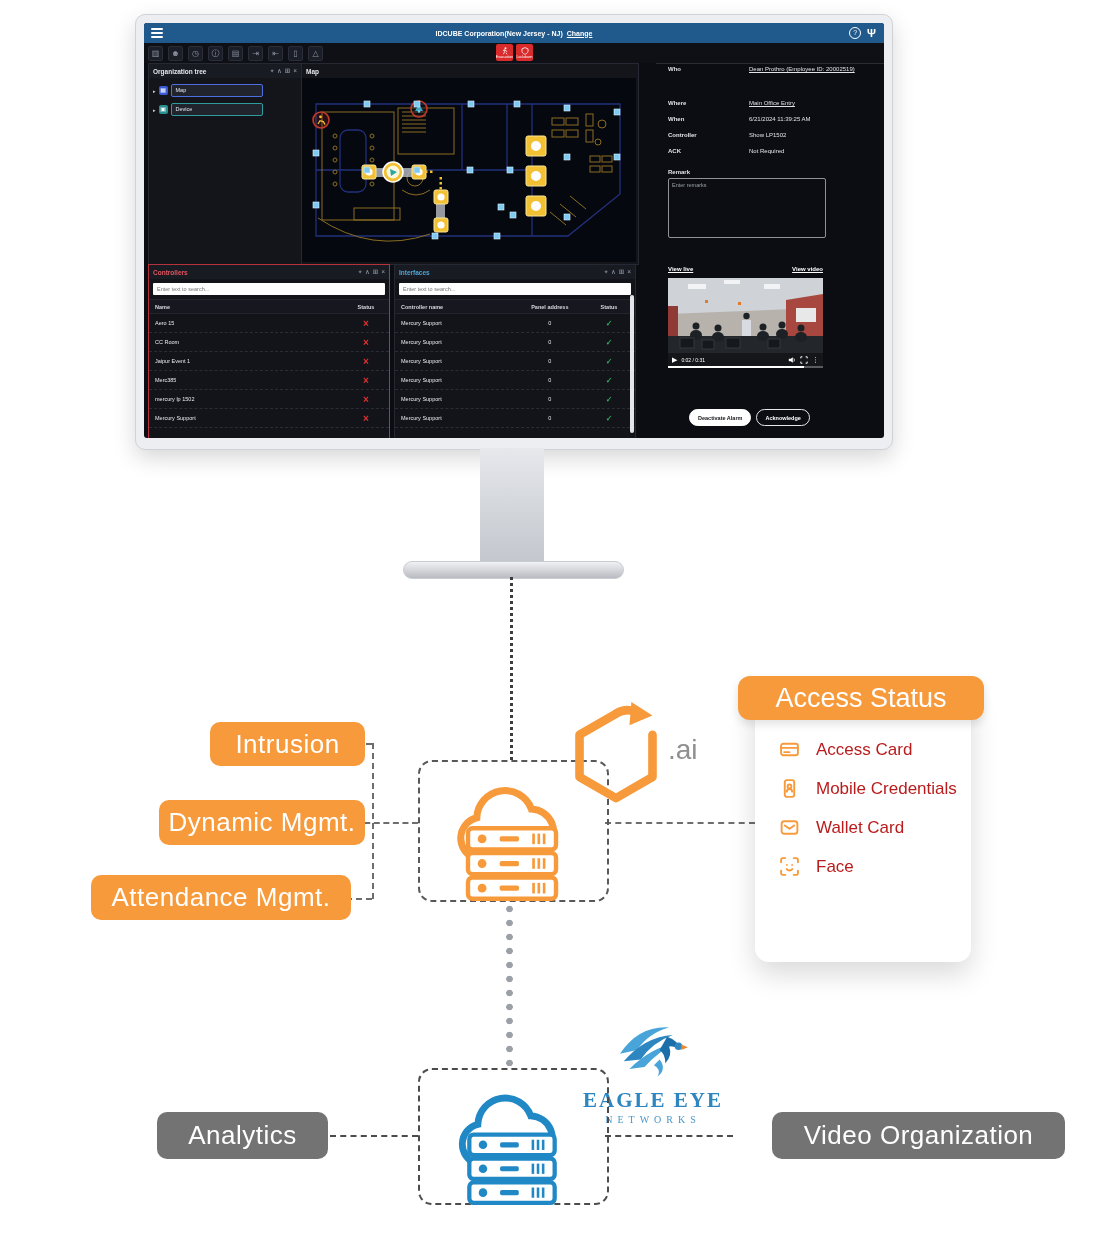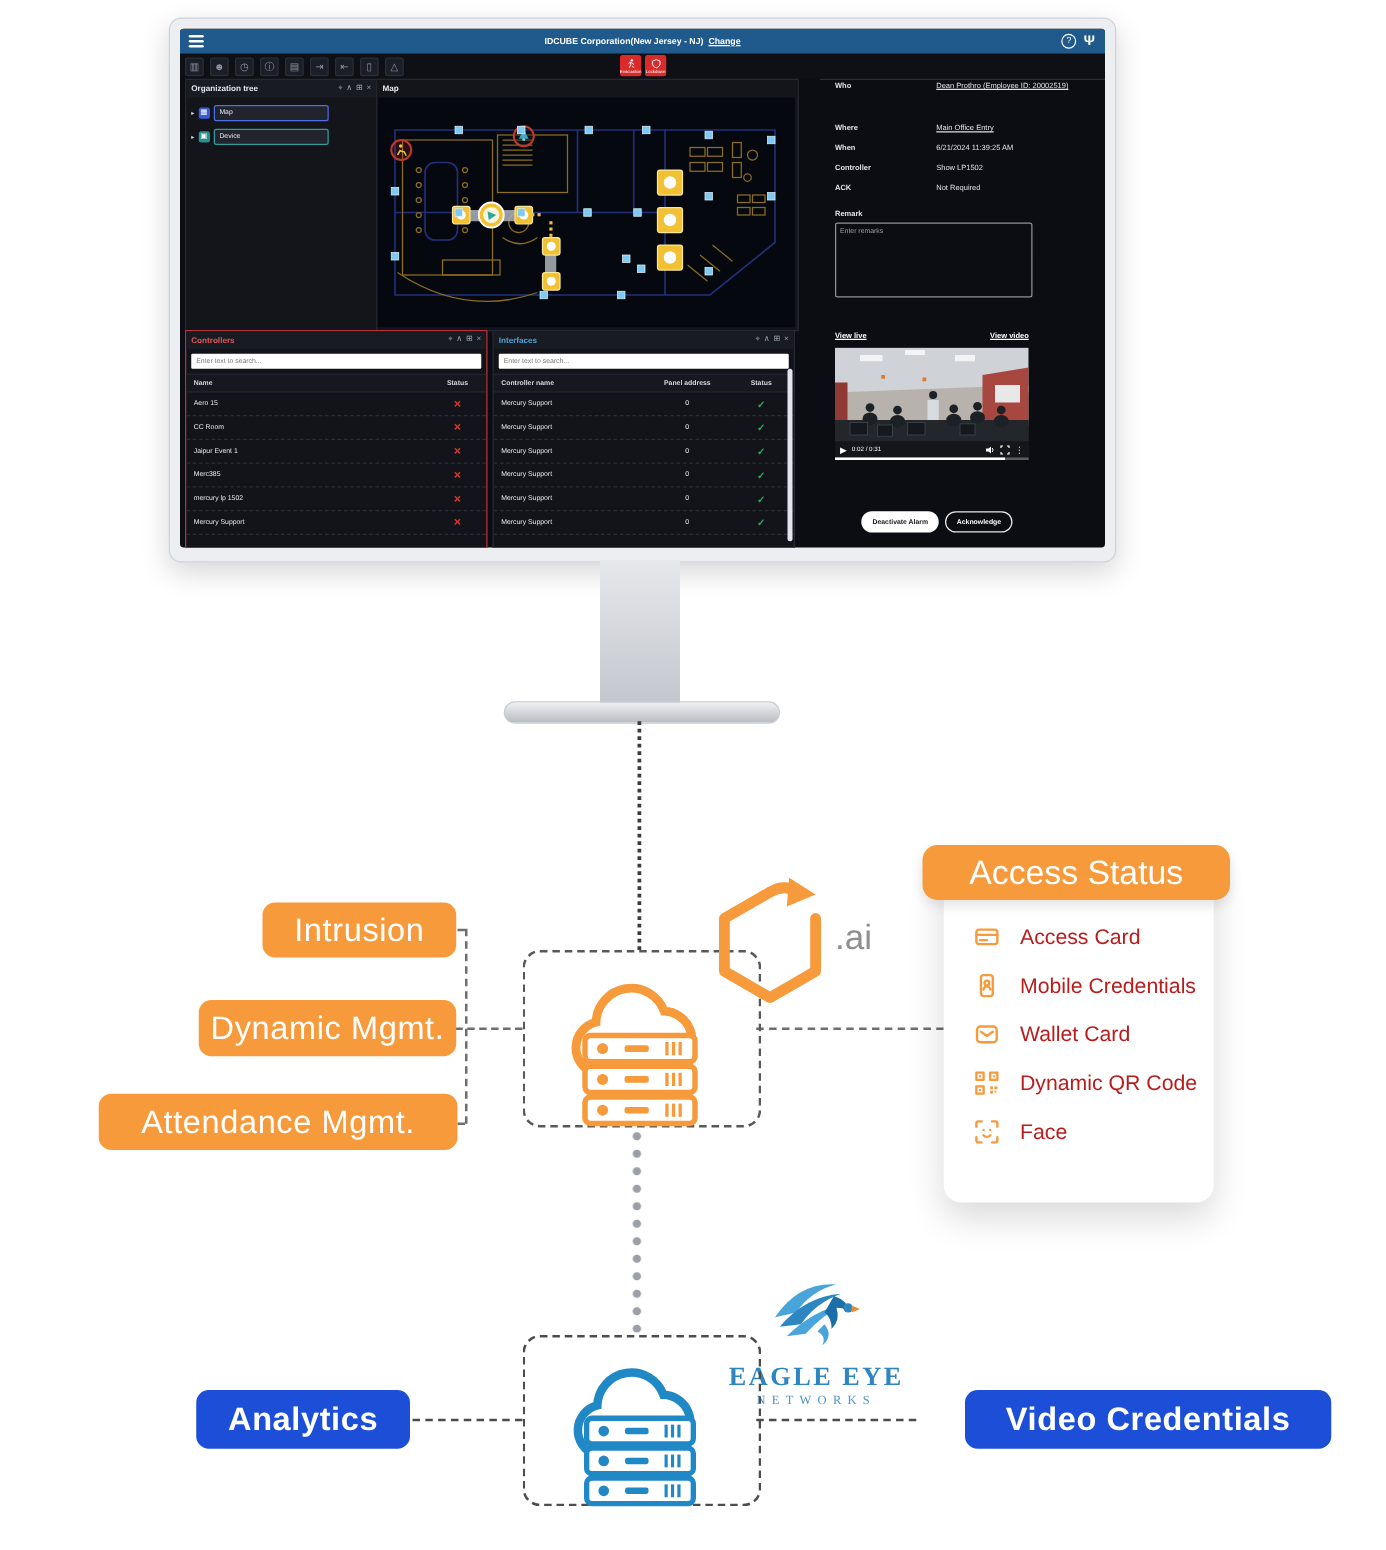--- a/index.html
+++ b/index.html
@@ -126,24 +126,24 @@
             background-size:7px 14px;background-repeat:repeat-y;}
 
   .cloudbox{border:2px dashed #585858;border-radius:14px;}
   #box-orange{left:418px;top:760px;width:187px;height:138px;}
   #box-blue{left:418px;top:1068px;width:187px;height:133px;border-color:#4c4c4c;}
   .cloud-svg{position:absolute;left:16px;top:10px;}
 
   .mod-label{border-radius:10px;color:#fff;display:flex;align-items:center;justify-content:center;
              font-size:26px;font-weight:500;letter-spacing:.5px;margin-left:39px;}
   .mod-orange{background:#f79a3b;}
-  .mod-blue{background:#1d4ed8;font-weight:bold;}
+  .mod-blue{background:#737373;}
   #lbl-intrusion{left:171px;top:722px;width:155px;height:44px;}
   #lbl-visitor{left:120px;top:800px;width:206px;height:45px;}
-  #lbl-attend{left:40px;top:875px;width:287px;height:45px;}
+  #lbl-attend{left:52px;top:875px;width:260px;height:45px;}
   #lbl-analytics{left:118px;top:1112px;width:171px;height:47px;}
   #lbl-videosurv{left:733px;top:1112px;width:293px;height:47px;}
 
   
   #a360{left:568px;top:700px;width:160px;height:110px;}
   #a360-text{position:absolute;left:0;top:0;width:96px;height:106px;display:flex;flex-direction:column;
              align-items:center;justify-content:center;padding-top:10px;box-sizing:border-box;}
   #a360-word{font-size:14px;color:#3c3c3c;letter-spacing:1px;}
   #a360-num{font-size:27px;font-weight:bold;color:#333;letter-spacing:1px;line-height:26px;}
   #a360-ai{position:absolute;left:100px;top:34px;font-size:28px;color:#8f8f8f;}
@@ -626,35 +626,20 @@
       </div>
 
       <div class="ac-item">
         <span class="ac-icon"><svg viewBox="0 0 20 20">
             <rect x="2.5" y="4" width="15" height="12" rx="2.5"></rect>
             <path d="M5.5,8 L10,11.2 L14.5,8"></path>
           </svg></span>
         <span class="ac-label">Wallet Card</span>
       </div>
 
-      <div class="ac-item">
-        <span class="ac-icon"><svg viewBox="0 0 20 20">
-            <rect x="2" y="2" width="5.5" height="5.5"></rect>
-            <rect x="12.5" y="2" width="5.5" height="5.5"></rect>
-            <rect x="2" y="12.5" width="5.5" height="5.5"></rect>
-            <rect x="4" y="4" width="1.6" height="1.6" fill="#f79a3b" stroke="none"></rect>
-            <rect x="14.5" y="4" width="1.6" height="1.6" fill="#f79a3b" stroke="none"></rect>
-            <rect x="4" y="14.5" width="1.6" height="1.6" fill="#f79a3b" stroke="none"></rect>
-            <rect x="12.5" y="12.5" width="2.2" height="2.2" fill="#f79a3b" stroke="none"></rect>
-            <rect x="15.8" y="12.5" width="2.2" height="2.2" fill="#f79a3b" stroke="none"></rect>
-            <rect x="12.5" y="15.8" width="2.2" height="2.2" fill="#f79a3b" stroke="none"></rect>
-            <rect x="15.8" y="15.8" width="1.4" height="1.4" fill="#f79a3b" stroke="none"></rect>
-          </svg></span>
-        <span class="ac-label">Dynamic QR Code</span>
-      </div>
 
 
       <div class="ac-item">
         <span class="ac-icon"><svg viewBox="0 0 20 20">
             <path d="M2,6 V3.5 A1.5,1.5 0 0 1 3.5,2 H6"></path>
             <path d="M14,2 h2.5 A1.5,1.5 0 0 1 18,3.5 V6"></path>
             <path d="M18,14 v2.5 A1.5,1.5 0 0 1 16.5,18 H14"></path>
             <path d="M6,18 H3.5 A1.5,1.5 0 0 1 2,16.5 V14"></path>
             <circle cx="7.5" cy="8.5" r=".9" fill="#f79a3b" stroke="none"></circle>
             <circle cx="12.5" cy="8.5" r=".9" fill="#f79a3b" stroke="none"></circle>
@@ -700,15 +685,15 @@
         <circle cx="46" cy="132" r="5"></circle>
           <rect x="66" y="129" width="22" height="6" rx="2"></rect>
         <rect x="103" y="126" width="3" height="12"></rect>
           <rect x="109" y="126" width="3" height="12"></rect>
           <rect x="115" y="126" width="3" height="12"></rect>
       </g>
     </svg>
   </div>
 
   <div class="abs mod-label mod-blue" id="lbl-analytics">Analytics</div>
-  <div class="abs mod-label mod-blue" id="lbl-videosurv">Video Credentials</div>
+  <div class="abs mod-label mod-blue" id="lbl-videosurv">Video Organization</div>
 
 </div>
 
 </body></html>

